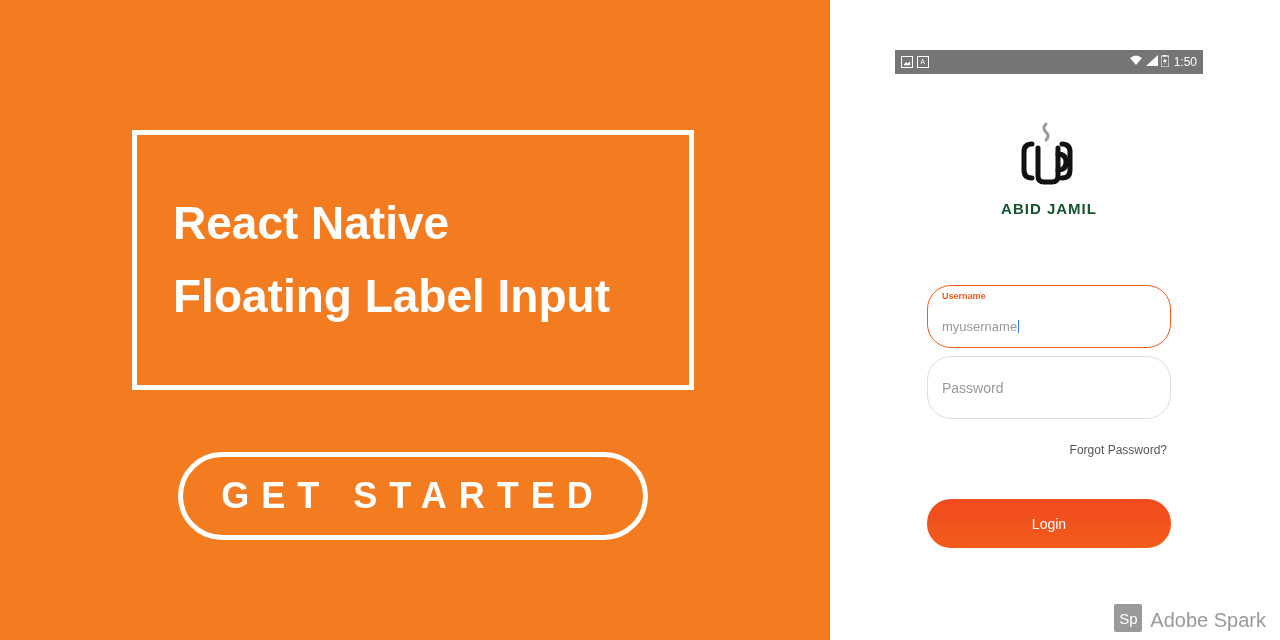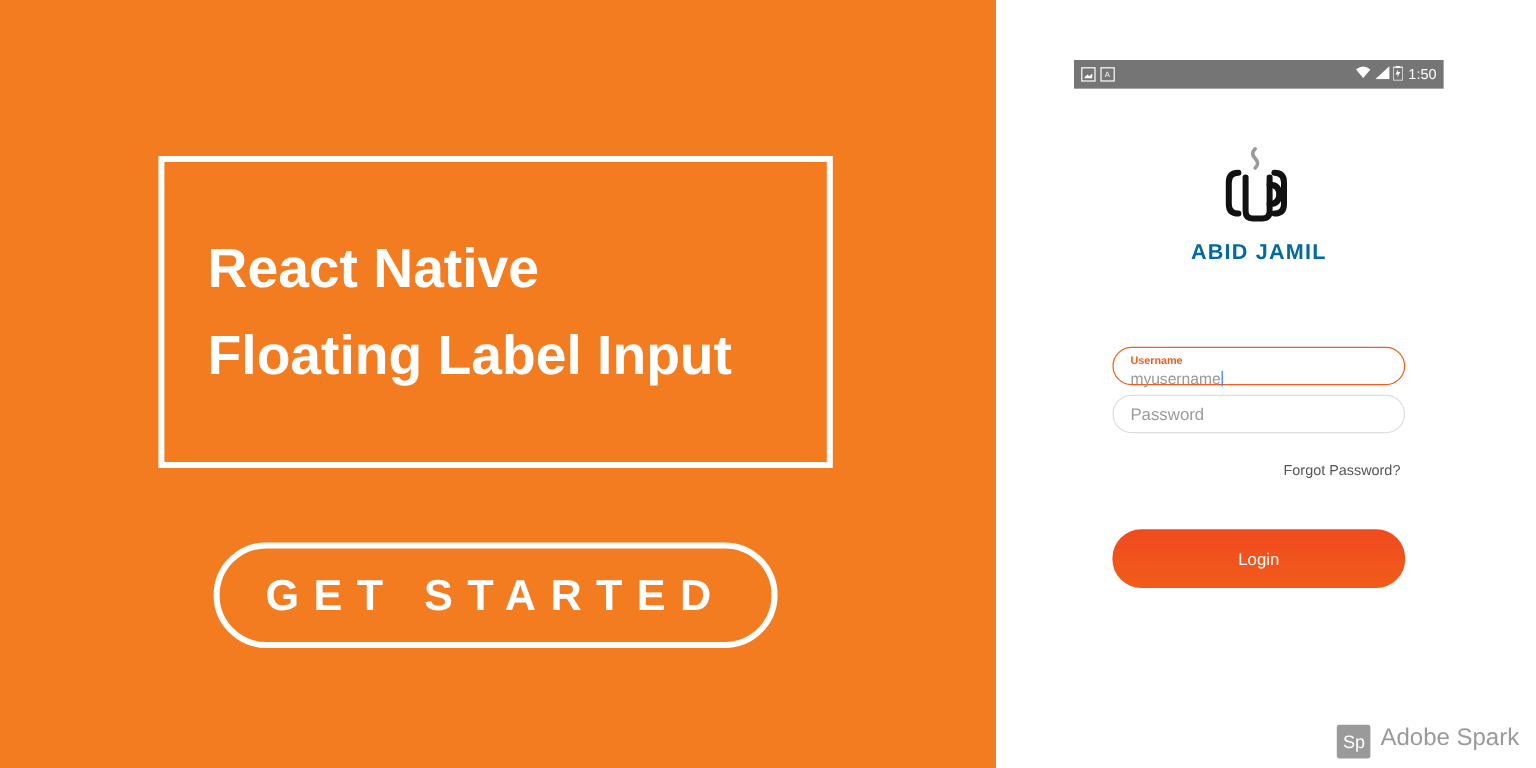--- a/index.html
+++ b/index.html
@@ -13,31 +13,31 @@
 .phone-frame { position: absolute; top: 50px; left: 65px; width: 308px; }
 .status-bar { height: 24px; background: #757575; display: flex; align-items: center; justify-content: space-between; padding: 0 6px; }
 .status-left { display: flex; gap: 4px; }
 .status-icon-box { width: 12px; height: 12px; border: 1px solid #fff; display: flex; align-items: center; justify-content: center; }
 .status-icon-box svg { display: block; }
 .status-right { display: flex; align-items: center; gap: 3px; color: #fff; font-size: 12px; }
 .status-time { font-size: 12px; color: #fff; margin-left: 2px; }
 .phone-body { background: #fff; }
 .logo-area { display: flex; flex-direction: column; align-items: center; padding: 46px 0 20px; }
 .logo-svg { width: 62px; height: 70px; margin-bottom: 10px; }
-.logo-text { font-size: 18px; font-weight: 800; letter-spacing: 1px; color: #0369a1; }
+.logo-text { font-size: 15px; font-weight: 800; letter-spacing: 1px; color: #14532d; }
 .form-area { padding: 48px 32px 0; }
-.input-wrap { position: relative; border: 1px solid #ddd; border-radius: 24px; padding: 8px 14px; height: 32px; margin-bottom: 8px; display: flex; flex-direction: column; justify-content: center; }
+.input-wrap { position: relative; border: 1px solid #ddd; border-radius: 24px; padding: 8px 14px; height: 63px; margin-bottom: 8px; display: flex; flex-direction: column; justify-content: center; }
 .input-wrap.active { border-color: #f25c1a; }
 .float-label { position: absolute; top: 5px; left: 14px; font-size: 9px; color: #f25c1a; font-weight: 600; }
 .input-value { font-size: 13px; color: #999; margin-top: 20px; display: flex; align-items: center; }
 .cursor { display: inline-block; width: 1px; height: 13px; background: #2b7bff; margin-left: 1px; }
 .placeholder-label { font-size: 14px; color: #9a9a9a; }
 .forgot { text-align: right; font-size: 12px; color: #555; padding: 16px 4px 0 0; }
 .login-btn { margin: 42px 0 0; height: 49px; border-radius: 24px; color: #fff; font-size: 14px; display: flex; align-items: center; justify-content: center; cursor: pointer; background: linear-gradient(to bottom, #f04a1f 0%, #f25c1a 100%); }
-.watermark { position: absolute; bottom: 8px; right: 14px; display: flex; align-items: flex-start; gap: 8px; color: #9a9a9a; font-size: 20px; }
+.watermark { position: absolute; bottom: 8px; right: 14px; display: flex; align-items: flex-end; gap: 8px; color: #9a9a9a; font-size: 20px; }
 .sp-box { width: 28px; height: 28px; background: #9a9a9a; color: #fff; display: flex; align-items: center; justify-content: center; font-size: 15px; font-weight: 500; border-radius: 2px; }
 </style>
 </head>
 <body>
 
 <div class="left-panel">
   <div class="title-box">
     <div class="title-line1">React Native</div>
     <div class="title-line2">Floating Label Input</div>
   </div>

